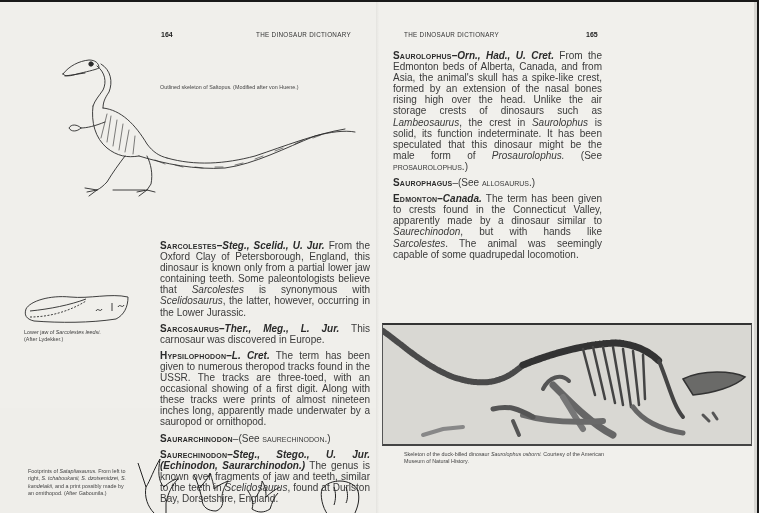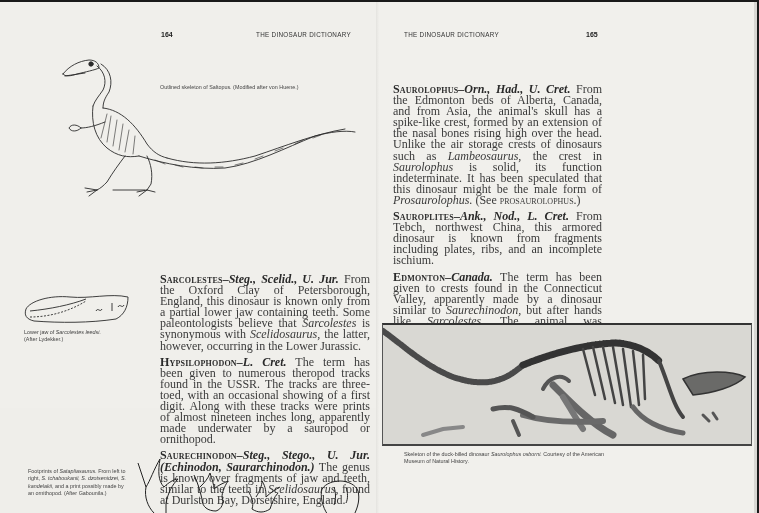--- a/index.html
+++ b/index.html
@@ -6,21 +6,21 @@
   body { width:759px; height:513px; overflow:hidden; background:#1a1a1a; position:relative; font-family:"DejaVu Serif", serif; }
   .spread { position:absolute; left:0; top:2px; width:757px; height:511px; background:#efeeea; }
   .page-left { position:absolute; left:0; top:0; width:379px; height:406px; background:#f0efeb; }
   .page-right { position:absolute; left:379px; top:0; width:378px; height:511px; background:#f1f0ec; }
   .gutter { position:absolute; left:376px; top:0; width:6px; height:511px; background:linear-gradient(to right, #e4e3df, #f3f2ee 60%, #ebeae6); }
   .edge-right { position:absolute; right:0; top:0; width:3px; height:511px; background:#d8d7d3; }
 
   .runhead { position:absolute; font-family:"Liberation Sans", sans-serif; font-size:6.3px; letter-spacing:0.3px; color:#333; }
   .pagenum { position:absolute; font-family:"Liberation Sans", sans-serif; font-size:7px; font-weight:bold; color:#222; }
 
-  .entry { position:absolute; font-family:Liberation Serif, serif; font-size:12px; line-height:11.1px; color:#3a3a3a; text-align:justify;margin-top:34px; }
+  .entry { position:absolute; font-family:Liberation Sans, sans-serif; font-size:10px; line-height:11.1px; color:#3a3a3a; text-align:justify; }
   .entry p { margin:0 0 5px 0; }
   .hw { font-variant:small-caps; font-weight:bold; color:#2a2a2a; letter-spacing:0.2px; }
   .cls { font-style:italic; font-weight:bold; color:#2a2a2a; }
   .it { font-style:italic; }
   .sc { font-variant:small-caps; }
 
   .caption { position:absolute; font-family:"Liberation Sans", sans-serif; font-size:5.4px; line-height:7.4px; color:#444; }
   .caption .it { font-style:italic; }
 
   .figure { position:absolute; }
@@ -73,21 +73,23 @@
         <path d="M76 24 C78 20, 80 26, 82 22 M92 16 L92 24 M98 20 C100 16, 102 22, 104 18"></path>
       </g>
     </svg>
     <div class="caption" style="left:24px; top:327px; width:130px;">
       <span>Lower jaw of </span><span class="it">Sarcolestes leedsi.</span><br>
       <span>(After Lydekker.)</span>
     </div>
 
     <div class="entry" style="left:160px; top:238px; width:210px;">
       <p><span class="hw">Sarcolestes</span><span class="cls">–Steg., Scelid., U. Jur.</span><span> From the Oxford Clay of Petersborough, England, this dinosaur is known only from a partial lower jaw containing teeth. Some paleontologists believe that </span><span class="it">Sarcolestes</span><span> is synonymous with </span><span class="it">Scelidosaurus</span><span>, the latter, however, occurring in the Lower Jurassic.</span></p>
+      <p><span class="hw">Sarcosaurus</span><span class="cls">–Ther., Meg., L. Jur.</span><span> This carnosaur was discovered in Europe.</span></p>
       <p><span class="hw">Hypsilophodon</span><span class="cls">–L. Cret.</span><span> The term has been given to numerous theropod tracks found in the USSR. The tracks are three-toed, with an occasional showing of a first digit. Along with these tracks were prints of almost nineteen inches long, apparently made underwater by a sauropod or ornithopod.</span></p>
+      <p><span class="hw">Saurarchinodon</span><span>–</span><span>(See </span><span class="sc">saurechinodon</span><span>.)</span></p>
       <p><span class="hw">Saurechinodon</span><span class="cls">–Steg., Stego., U. Jur. (Echinodon, Saurarchinodon.)</span><span> The genus is known over fragments of jaw and teeth, similar to the teeth in </span><span class="it">Scelidosaurus</span><span>, found at Durlston Bay, Dorsetshire, England.</span></p>
     </div>
 
     <div class="caption" style="left:28px; top:466px; width:102px;">
       <span>Footprints of </span><span class="it">Satapliasaurus.</span><span> From left to right, </span><span class="it">S. tchaboukanii, S. dzotsenidzei, S. kandelakii,</span><span> and a print possibly made by an ornithopod. (After Gabounila.)</span>
     </div>
 
     <svg class="figure" style="left:132px; top:455px;" width="235" height="58" viewBox="0 0 235 58">
       <g fill="none" stroke="#222" stroke-width="1">
 
@@ -103,22 +105,22 @@
   </div>
 
   <div class="gutter"></div>
 
   <div class="page-right">
     <div class="runhead" style="left:25px; top:29px;">THE DINOSAUR DICTIONARY</div>
     <div class="pagenum" style="left:207px; top:29px;">165</div>
 
     <div class="entry" style="left:14px; top:48px; width:209px;">
       <p><span class="hw">Saurolophus</span><span class="cls">–Orn., Had., U. Cret.</span><span> From the Edmonton beds of Alberta, Canada, and from Asia, the animal's skull has a spike-like crest, formed by an extension of the nasal bones rising high over the head. Unlike the air storage crests of dinosaurs such as </span><span class="it">Lambeosaurus</span><span>, the crest in </span><span class="it">Saurolophus</span><span> is solid, its function indeterminate. It has been speculated that this dinosaur might be the male form of </span><span class="it">Prosaurolophus.</span><span> (See </span><span class="sc">prosaurolophus</span><span>.)</span></p>
-      <p><span class="hw">Sauroplites</span><span class="cls">–Ank., Nod., L. Cret.</span><span> From Tebch, northwest China, this armored dinosaur is known from fragments including plates, ribs, and an incomplete ischium.</span></p>
-      <p><span class="hw">Edmonton</span><span class="cls">–Canada.</span><span> The term has been given to crests found in the Connecticut Valley, apparently made by a dinosaur similar to </span><span class="it">Saurechinodon</span><span>, but after hands like </span><span class="it">Sarcolestes</span><span>. The animal was seemingly capable of some quadrupedal locomotion.</span></p>
+      <p><span class="hw">Saurophagus</span><span>–</span><span>(See </span><span class="sc">allosaurus</span><span>.)</span></p>
+      <p><span class="hw">Edmonton</span><span class="cls">–Canada.</span><span> The term has been given to crests found in the Connecticut Valley, apparently made by a dinosaur similar to </span><span class="it">Saurechinodon</span><span>, but with hands like </span><span class="it">Sarcolestes</span><span>. The animal was seemingly capable of some quadrupedal locomotion.</span></p>
     </div>
 
     <div class="caption" style="left:25px; top:449px; width:210px;">
       <span>Skeleton of the duck-billed dinosaur </span><span class="it">Saurolophus osborni.</span><span> Courtesy of the American Museum of Natural History.</span>
     </div>
     <div class="edge-right"></div>
   </div>
 
   <div class="photo">
     <svg width="368" height="119" viewBox="0 0 368 119">

